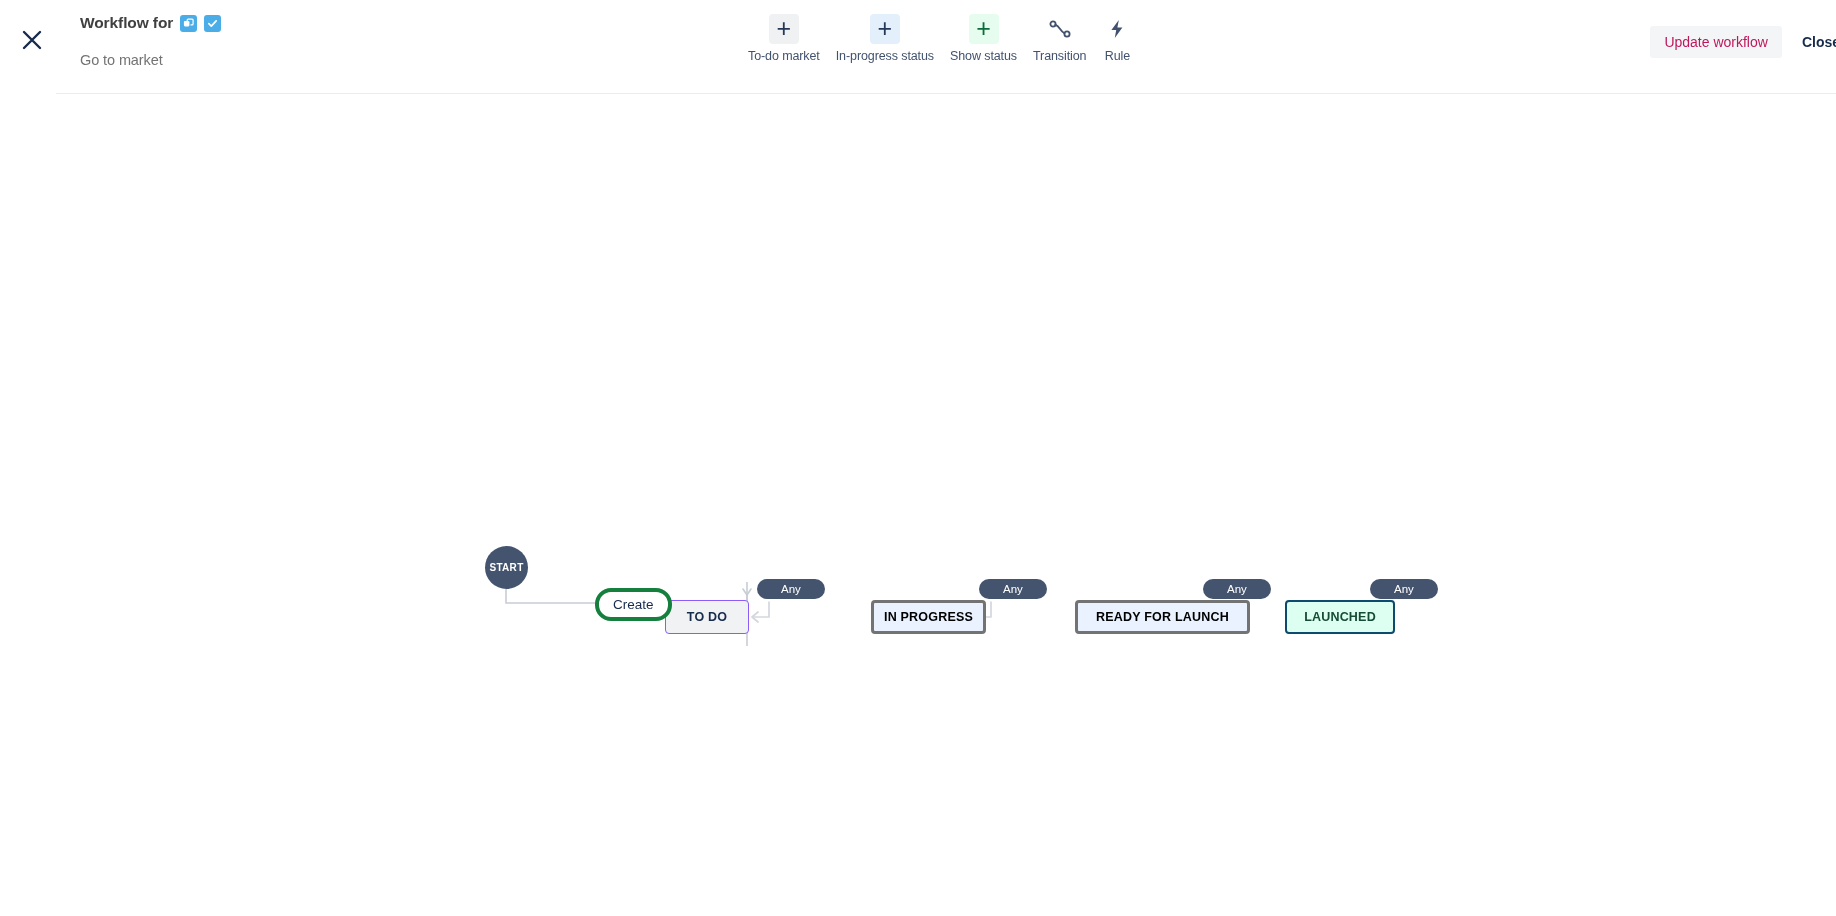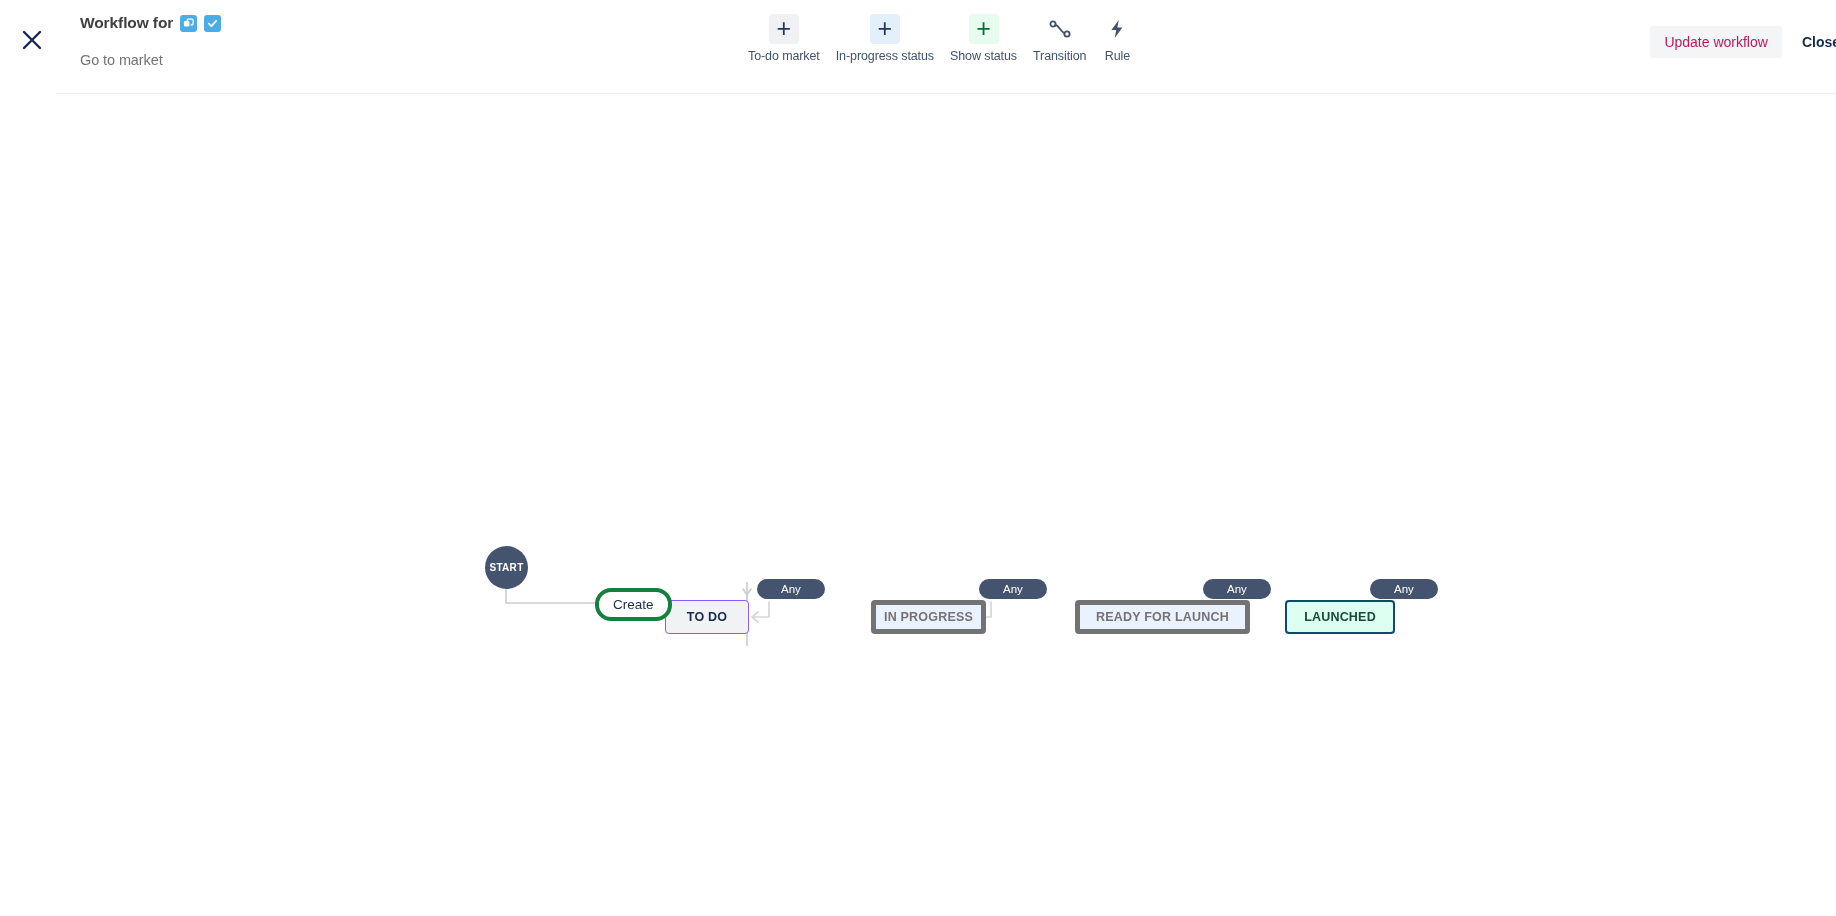--- a/index.html
+++ b/index.html
@@ -199,22 +199,22 @@
     cursor: pointer;
     white-space: nowrap;
   }
   .node.todo {
     background: #f1f2f4;
     border: 1px solid #8b5cf6;
     color: #172b4d;
   }
   .node.inprog {
     background: #e9f2fe;
-    border: 5px solid #737373;
-    color: #737373;
+    border: 3px solid #737373;
+    color: #000000;
   }
   .node.done {
     background: #dcfff1;
     border: 2px solid #0c4a6e;
     color: #164b35;
   }
 
   .start-node {
     position: absolute;
     left: 438px; top: 452px;

